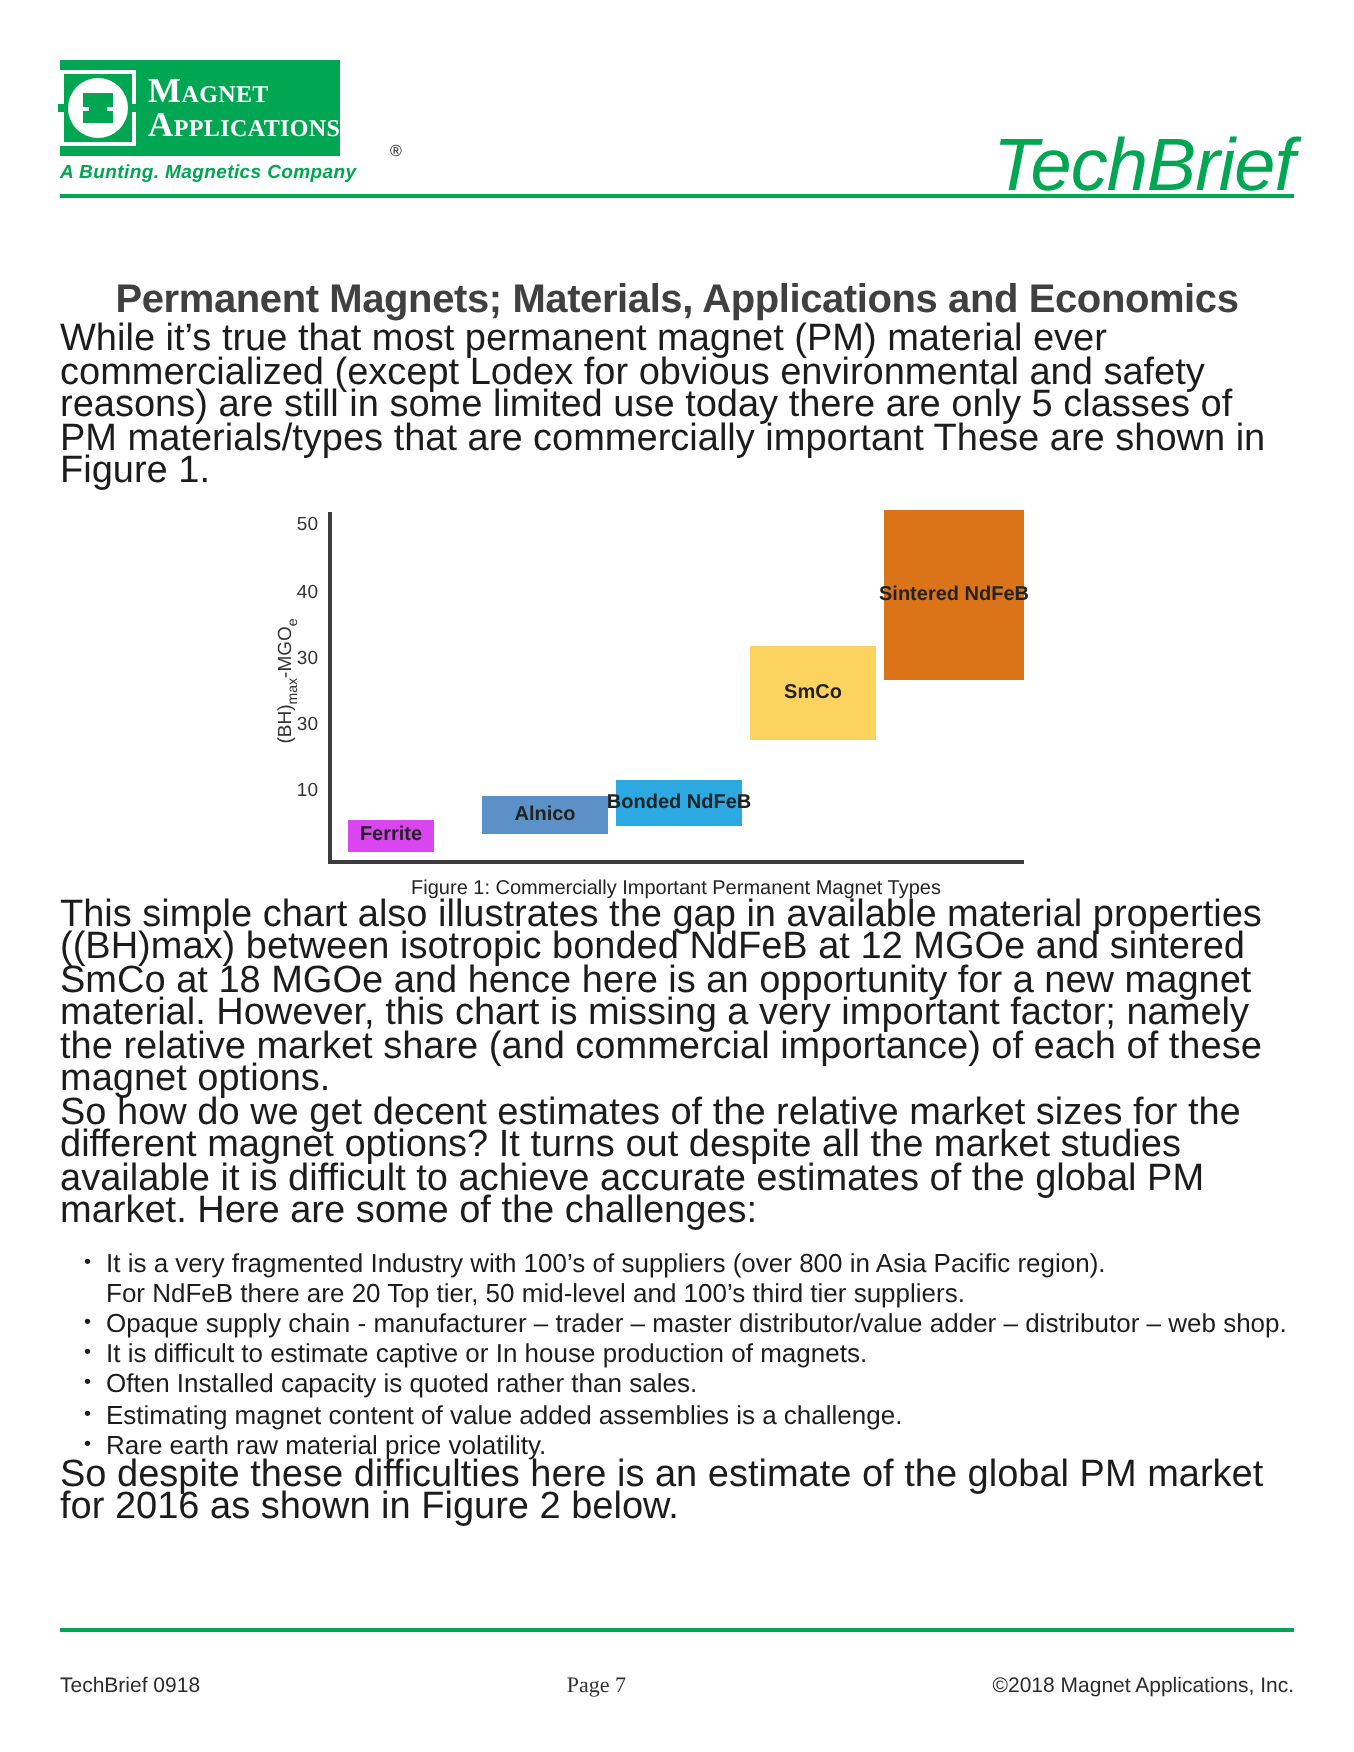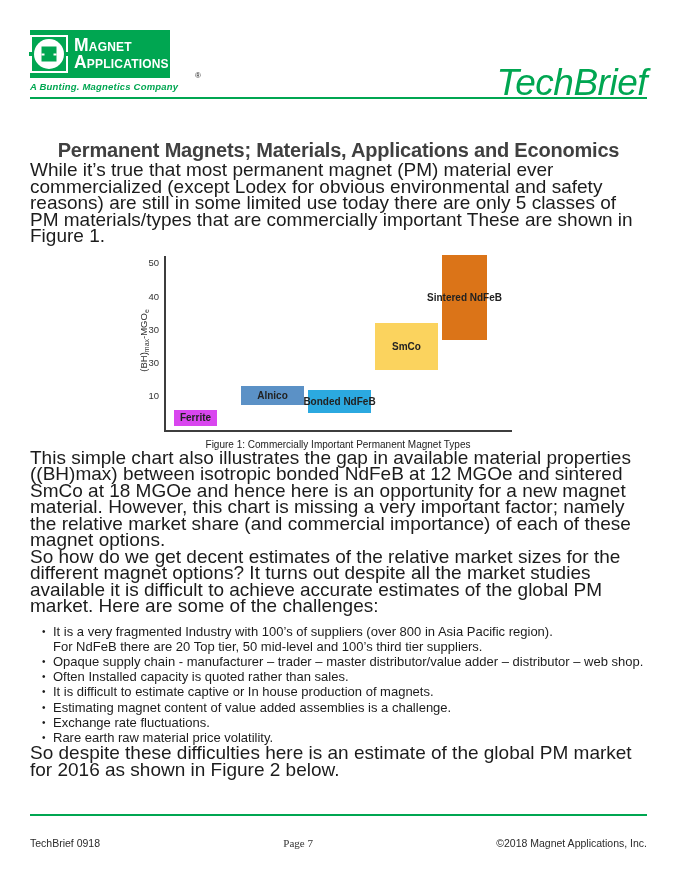--- a/index.html
+++ b/index.html
@@ -17,20 +17,21 @@
   .content { position: absolute; left: 30px; right: 30px; top: 0; }
 
   
   .header { margin-top: 30px; position: relative; height: 63px; }
   .logo-wrap { position: absolute; left: 0; top: 0; width: 210px; }
   .logo-box {
     width: 140px; height: 48px;
     background: #00a651;
     display: flex; align-items: center;
     padding: 0;
+    font-family: Liberation Serif, serif;
   }
   .icon-frame {
     width: 38px; height: 38px;
     border: 2px solid #ffffff;
     position: relative;
     flex: 0 0 auto;
   }
   .icon-frame::before, .icon-frame::after {
     content: ""; position: absolute; top: 50%; transform: translateY(-50%);
     width: 5px; height: 4px; background: #00a651;
@@ -222,49 +223,48 @@
           <span>(BH)</span><sub>max</sub><span>-</span><span>MGO</span><sub>e</sub>
         </div>
       <div class="ytick" style="bottom: 28.2075px;">10</div>
           <div class="ytick" style="bottom: 61.4151px;">30</div>
           <div class="ytick" style="bottom: 94.6226px;">30</div>
           <div class="ytick" style="bottom: 127.83px;">40</div>
           <div class="ytick" style="bottom: 161.038px;">50</div>
           <div class="bar" style="left: 8px; width: 43px; bottom: 3.32075px; height: 16.6038px; background: #d946ef;">
             <span class="bar-label">Ferrite</span>
           </div>
-          <div class="bar" style="left: 75px; width: 63px; bottom: 25px; height: 18.2642px; background: rgb(91, 145, 198);">
+          <div class="bar" style="left: 75px; width: 63px; bottom: 13px; height: 18.2642px; background: rgb(91, 145, 198);">
             <span class="bar-label">Alnico</span>
           </div>
           <div class="bar" style="left: 142px; width: 63px; bottom: 16.6038px; height: 23.2453px; background: rgb(43, 169, 224);">
             <span class="bar-label">Bonded NdFeB</span>
           </div>
           <div class="bar" style="left: 209px; width: 63px; bottom: 59.7736px; height: 47px; background: rgb(251, 211, 94);">
             <span class="bar-label">SmCo</span>
           </div>
-          <div class="bar" style="left: 276px; width: 45px; bottom: 89.6604px; height: 84.6792px; background: rgb(219, 116, 24);">
+          <div class="bar" style="left: 276px; width: 70px; bottom: 89.6604px; height: 84.6792px; background: rgb(219, 116, 24);">
             <span class="bar-label">Sintered NdFeB</span>
           </div>
         </div>
       <div class="caption">Figure 1: Commercially Important Permanent Magnet Types</div>
     </div>
 
     <p class="body-text p2">This simple chart also illustrates the gap in available material properties ((BH)max) between isotropic bonded NdFeB at 12 MGOe and sintered SmCo at 18 MGOe and hence here is an opportunity for a new magnet material.  However, this chart is missing a very important factor; namely the relative market share (and commercial importance) of each of these magnet options.</p>
     <p class="body-text p3">So how do we get decent estimates of the relative market sizes for the different magnet options?  It turns out despite all the market studies available it is difficult to achieve accurate estimates of the global PM market.  Here are some of the challenges:</p>
 
     <ul class="challenges">
       <li>
         <span>It is a very fragmented Industry with 100’s of suppliers (over 800 in Asia Pacific region).</span><br>
         <span>For NdFeB there are 20 Top tier, 50 mid-level and 100’s third tier suppliers.</span>
       </li>
       <li><span>Opaque supply chain - manufacturer – trader – master distributor/value adder – distributor – web shop.</span></li>
+      <li><span>It is difficult to estimate captive or In house production of magnets.</span></li>
       <li><span>Often Installed capacity is quoted rather than sales.</span></li>
-      <li><span>It is difficult to estimate captive or In house production of magnets.</span></li>
       <li><span>Estimating magnet content of value added assemblies is a challenge.</span></li>
-      <li><span>Exchange rate fluctuations.</span></li>
       <li><span>Rare earth raw material price volatility.</span></li>
     </ul>
 
     <p class="body-text p4">So despite these difficulties here is an estimate of the global PM market for 2016 as shown in Figure 2 below.</p>
   </div>
 
   <div class="footer">
     <div class="footer-rule"></div>
     <div class="footer-row">
       <span class="footer-left">TechBrief 0918</span>

